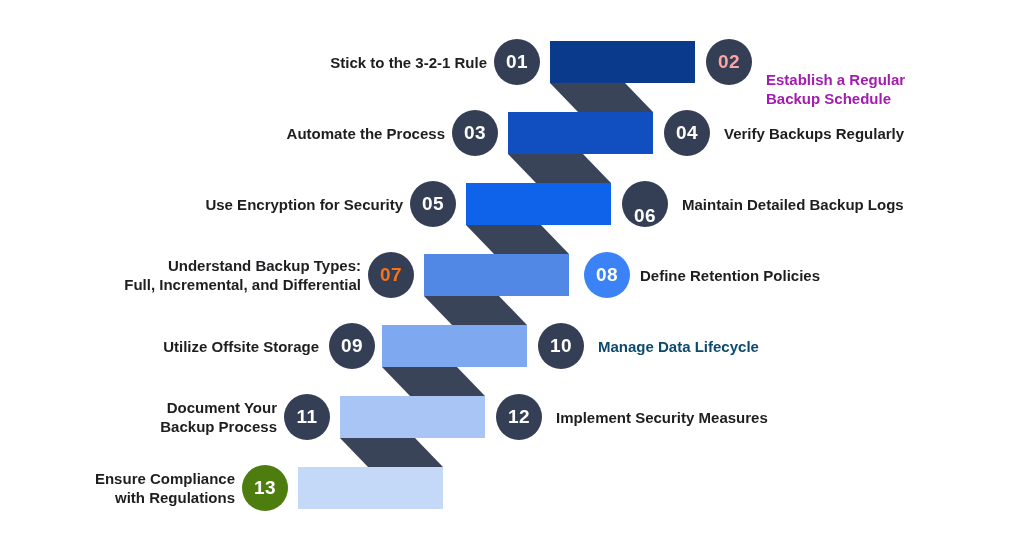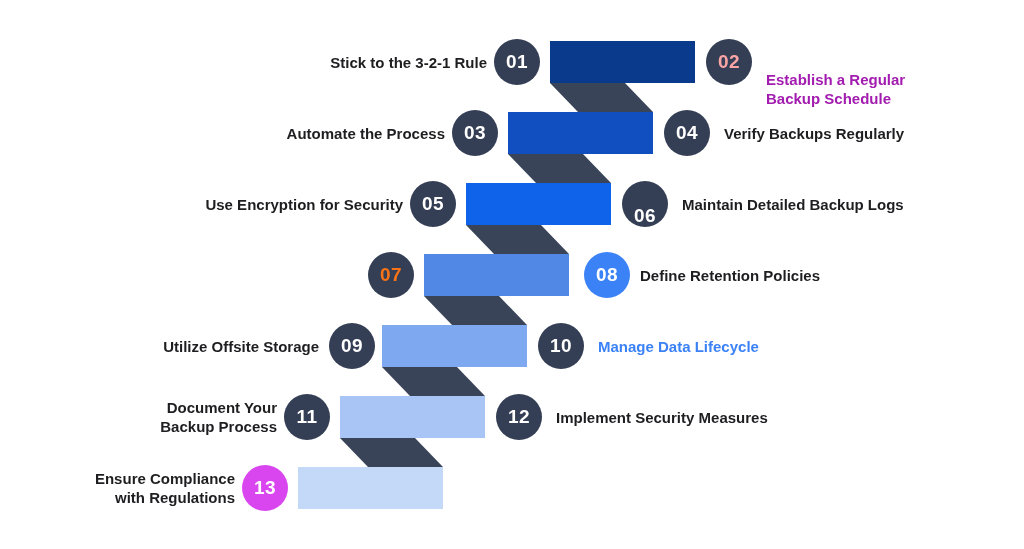--- a/index.html
+++ b/index.html
@@ -96,56 +96,60 @@
       <span class="step-number" style="color: rgb(255, 255, 255);">06</span>
     </div>
     <div class="step-label right" style="color: rgb(30, 30, 33); top: 194.5px; left: 682px;">
       <div>Maintain Detailed Backup Logs</div>
     </div>
     <div class="bar" style="left: 424px; top: 254px; background: rgb(82, 136, 229);"></div>
     <div class="fold" style="left: 424px; top: 296px; background: rgb(58, 68, 89);"></div>
     <div class="step-circle" style="left: 368px; top: 252px; background: rgb(52, 62, 84);">
       <span class="step-number" style="color: #f97316;">07</span>
     </div>
+    <div class="step-label left" style="color: rgb(30, 30, 33); top: 256px; right: 663px;">
+      <div>Understand Backup Types:</div>
+      <div>Full, Incremental, and Differential</div>
+    </div>
     <div class="step-circle" style="left: 584px; top: 252px; background: #3b82f6;">
       <span class="step-number" style="color: rgb(255, 255, 255);">08</span>
     </div>
     <div class="step-label right" style="color: rgb(30, 30, 33); top: 265.5px; left: 640px;">
       <div>Define Retention Policies</div>
     </div>
     <div class="bar" style="left: 382px; top: 325px; background: rgb(126, 169, 240);"></div>
     <div class="fold" style="left: 382px; top: 367px; background: rgb(58, 68, 89);"></div>
     <div class="step-circle" style="left: 329px; top: 323px; background: rgb(52, 62, 84);">
       <span class="step-number" style="color: rgb(255, 255, 255);">09</span>
     </div>
     <div class="step-label left" style="color: rgb(30, 30, 33); top: 336.5px; right: 705px;">
       <div>Utilize Offsite Storage</div>
     </div>
     <div class="step-circle" style="left: 538px; top: 323px; background: rgb(52, 62, 84);">
       <span class="step-number" style="color: rgb(255, 255, 255);">10</span>
     </div>
-    <div class="step-label right" style="color: #3b82f6; top: 336.5px; left: 598px;">
+    <div class="step-label right" style="color: #0c4a6e; top: 336.5px; left: 598px;">
       <div>Manage Data Lifecycle</div>
     </div>
     <div class="bar" style="left: 340px; top: 396px; background: rgb(168, 197, 245);"></div>
     <div class="fold" style="left: 340px; top: 438px; background: rgb(58, 68, 89);"></div>
     <div class="step-circle" style="left: 284px; top: 394px; background: rgb(52, 62, 84);">
       <span class="step-number" style="color: rgb(255, 255, 255);">11</span>
     </div>
     <div class="step-label left" style="color: rgb(30, 30, 33); top: 398px; right: 747px;">
       <div>Document Your</div>
       <div>Backup Process</div>
     </div>
     <div class="step-circle" style="left: 496px; top: 394px; background: rgb(52, 62, 84);">
       <span class="step-number" style="color: rgb(255, 255, 255);">12</span>
     </div>
     <div class="step-label right" style="color: rgb(30, 30, 33); top: 407.5px; left: 556px;">
       <div>Implement Security Measures</div>
     </div>
     <div class="bar" style="left: 298px; top: 467px; background: rgb(196, 216, 248);"></div>
-    <div class="step-circle" style="left: 242px; top: 465px; background: #d946ef;">
+    <div class="step-circle" style="left: 242px; top: 465px; background: #4d7c0f;">
       <span class="step-number" style="color: rgb(255, 255, 255);">13</span>
     </div>
     <div class="step-label left" style="color: rgb(30, 30, 33); top: 469px; right: 789px;">
       <div>Ensure Compliance</div>
       <div>with Regulations</div>
     </div>
   </div>
 
 </body></html>

